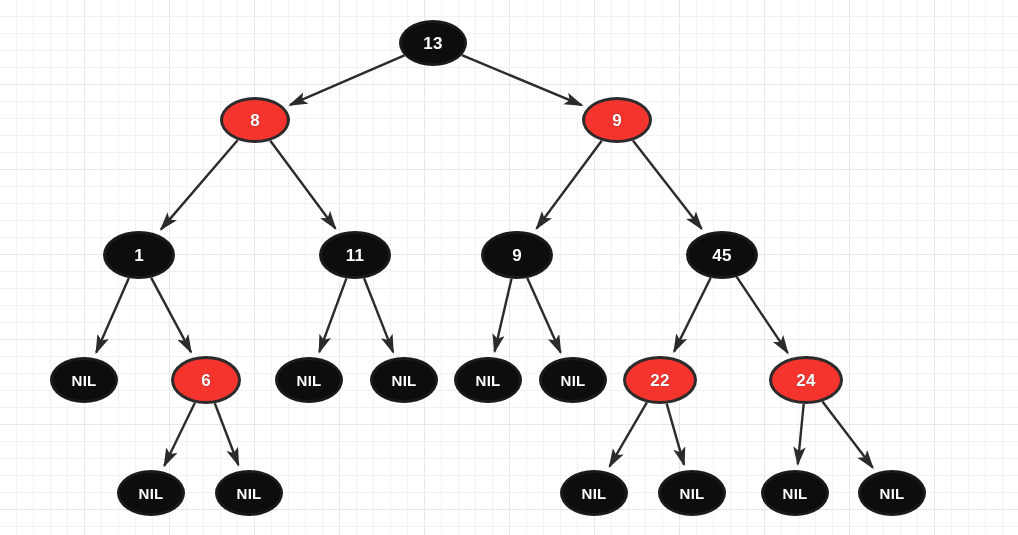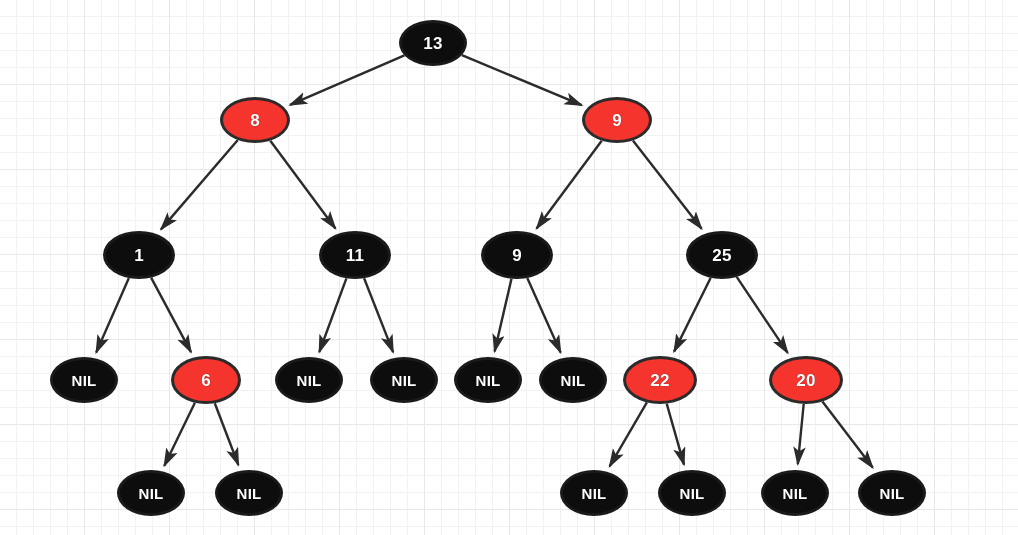--- a/index.html
+++ b/index.html
@@ -98,21 +98,21 @@
       <div class="node black" style="left: 103px; top: 231px; width: 72px; height: 48px; font-size: 17px;">
         <span class="label">1</span>
       </div>
       <div class="node black" style="left: 319px; top: 231px; width: 72px; height: 48px; font-size: 17px; justify-content: center;">
         <span class="label">11</span>
       </div>
       <div class="node black" style="left: 481px; top: 231px; width: 72px; height: 48px; font-size: 17px;">
         <span class="label">9</span>
       </div>
       <div class="node black" style="left: 686px; top: 231px; width: 72px; height: 48px; font-size: 17px;">
-        <span class="label">25</span>
+        <span class="label">45</span>
       </div>
       <div class="node black" style="left: 50px; top: 357px; width: 68px; height: 46px; font-size: 15px;">
         <span class="label">NIL</span>
       </div>
       <div class="node red" style="left: 171px; top: 356px; width: 70px; height: 48px; font-size: 17px;">
         <span class="label">6</span>
       </div>
       <div class="node black" style="left: 275px; top: 357px; width: 68px; height: 46px; font-size: 15px;">
         <span class="label">NIL</span>
       </div>
@@ -122,21 +122,21 @@
       <div class="node black" style="left: 454px; top: 357px; width: 68px; height: 46px; font-size: 15px;">
         <span class="label">NIL</span>
       </div>
       <div class="node black" style="left: 539px; top: 357px; width: 68px; height: 46px; font-size: 15px;">
         <span class="label">NIL</span>
       </div>
       <div class="node red" style="left: 623px; top: 356px; width: 74px; height: 48px; font-size: 17px;">
         <span class="label">22</span>
       </div>
       <div class="node red" style="left: 769px; top: 356px; width: 74px; height: 48px; font-size: 17px;">
-        <span class="label">20</span>
+        <span class="label">24</span>
       </div>
       <div class="node black" style="left: 117px; top: 470px; width: 68px; height: 46px; font-size: 15px;">
         <span class="label">NIL</span>
       </div>
       <div class="node black" style="left: 215px; top: 470px; width: 68px; height: 46px; font-size: 15px;">
         <span class="label">NIL</span>
       </div>
       <div class="node black" style="left: 560px; top: 470px; width: 68px; height: 46px; font-size: 15px;">
         <span class="label">NIL</span>
       </div>

